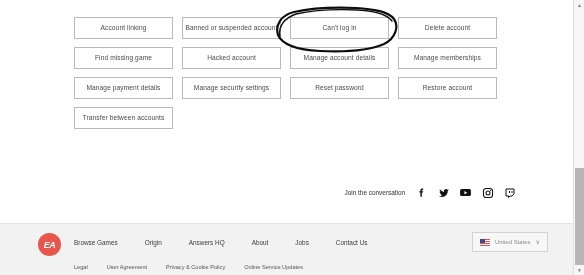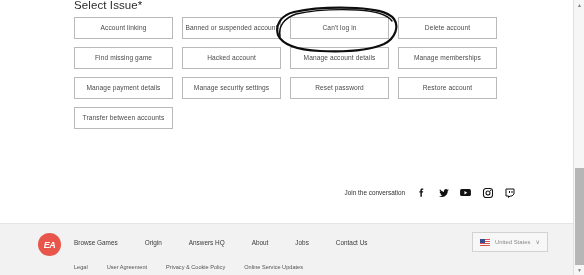--- a/index.html
+++ b/index.html
@@ -249,21 +249,20 @@
     background: #b6b6b6;
   }
 </style>
 </head>
 <body>
 
 <div id="page">
 
   <div class="content">
 
-    <div class="page-title">Select Issue*</div>
 
     <div class="issue-grid">
       <div class="issue-row">
         <div class="issue-btn">Account linking</div>
         <div class="issue-btn">Banned or suspended account</div>
         <div class="issue-btn">Can't log in</div>
         <div class="issue-btn">Delete account</div>
       </div>
       <div class="issue-row">
         <div class="issue-btn">Find missing game</div>

